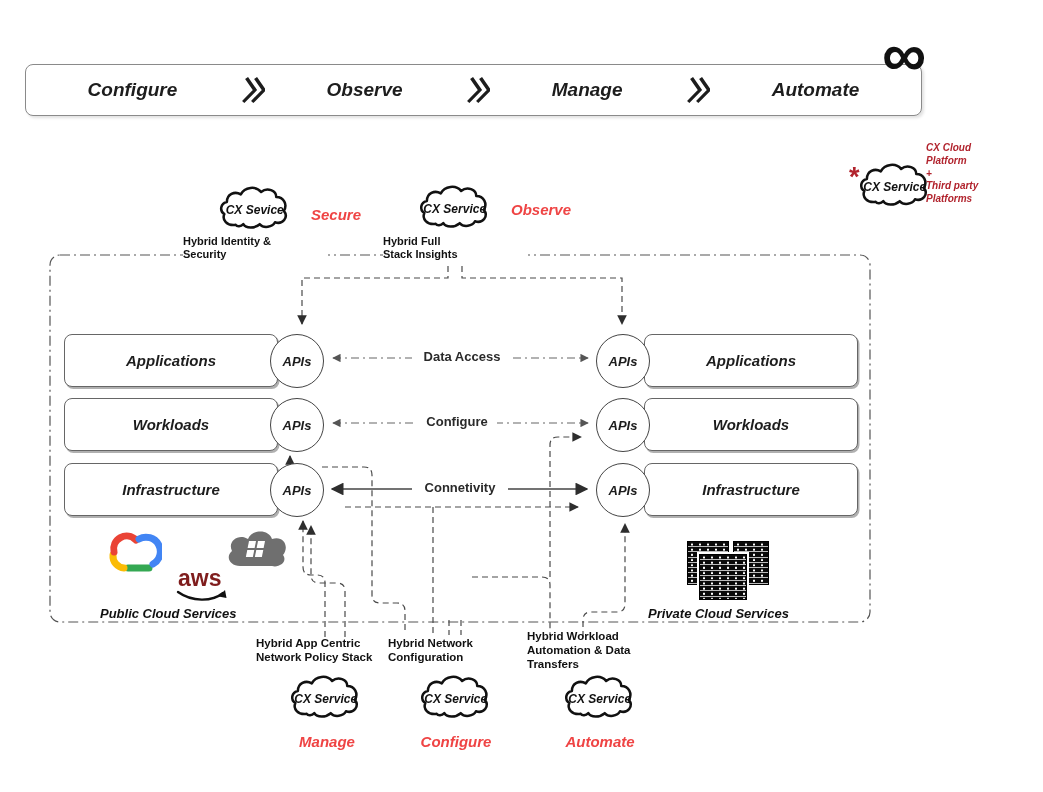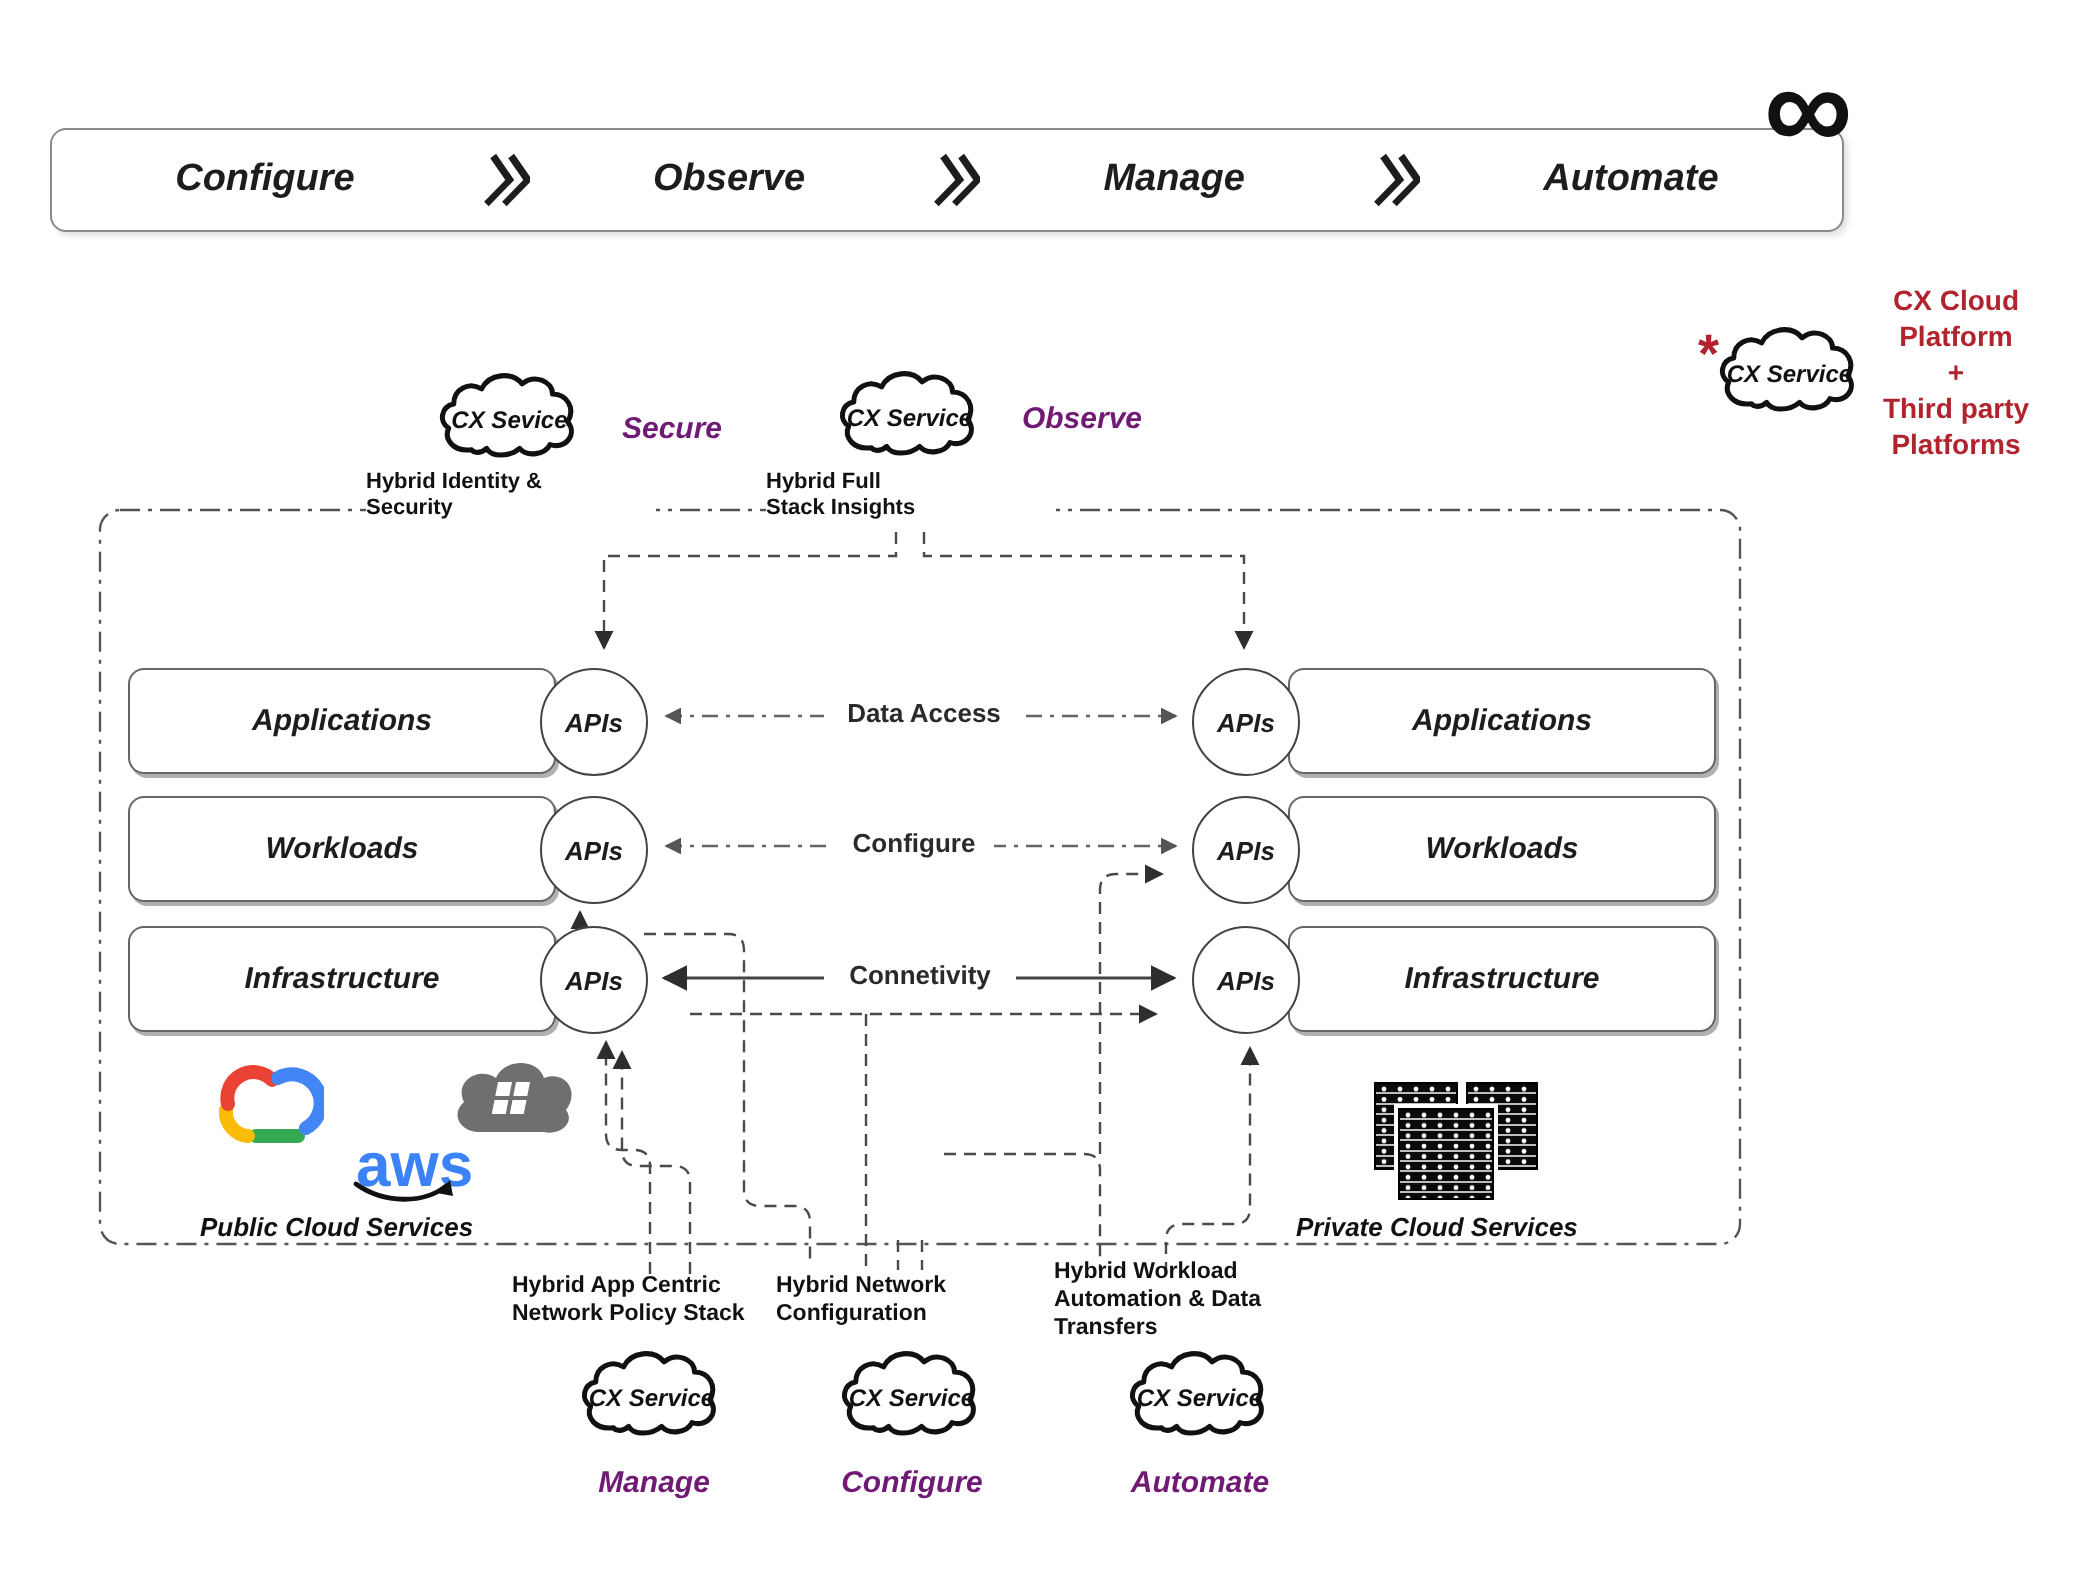--- a/index.html
+++ b/index.html
@@ -12,40 +12,40 @@
             border-radius: 8px; background: #fff; box-shadow: 2px 2px 3px rgba(0,0,0,.12);
             display: flex; align-items: center; justify-content: space-evenly; }
   .banner-step { font-size: 19px; font-weight: bold; font-style: italic; color: #1d1d1d; }
   .infinity { left: 882px; top: 24px; font-size: 62px; font-weight: bold; color: #111; line-height: 1; }
 
   
   .cloud { position: absolute; }
   .cloud svg { display: block; }
   .cloud text { font: italic bold 19px "Liberation Sans", sans-serif; fill: #111; }
 
-  .tag { position: absolute; color: #701a75; font-weight: bold; font-style: italic; font-size: 15px; text-align: center; }
+  .tag { position: absolute; color: #ef4444; font-weight: bold; font-style: italic; font-size: 15px; text-align: center; }
   .caption { position: absolute; font-weight: bold; font-size: 11px; color: #111; text-align: left;
              white-space: pre-line; line-height: 1.22; background: #fff; }
-  .note { position: absolute; color: #b1232d; font-weight: bold; font-size: 14px;
-          text-align: center; white-space: pre-line; line-height: 1.28; }
+  .note { position: absolute; color: #b1232d; font-weight: bold; font-style: italic; font-size: 10px;
+          white-space: pre-line; line-height: 1.28; }
   .asterisk { position: absolute; color: #b1232d; font-weight: bold; font-size: 27px; }
 
   
   .rowbox { position: absolute; width: 214px; height: 53px; border: 1px solid #666; border-radius: 8px;
             background: #fff; box-shadow: 1.5px 2px 0 rgba(80,80,80,.45);
             display: flex; align-items: center; justify-content: center;
             font-size: 15px; font-weight: bold; font-style: italic; color: #1d1d1d; }
   .api { position: absolute; width: 54px; height: 54px; border: 1.3px solid #444; border-radius: 50%;
          background: #fff; display: flex; align-items: center; justify-content: center;
          font-size: 13px; font-weight: bold; font-style: italic; color: #1d1d1d; }
   .linklabel { position: absolute; background: #fff; padding: 0 4px; font-size: 13px; font-weight: bold;
                color: #2a2a2a; text-align: center; }
 
   
-  .aws-word { position: absolute; font-size: 31px; font-weight: bold; color: #3b82f6; letter-spacing: 0; line-height: 1; }
+  .aws-word { position: absolute; font-size: 23px; font-weight: bold; color: #7f1d1d; letter-spacing: 0; line-height: 1; }
   .provider-caption { position: absolute; font-size: 13px; font-weight: bold; font-style: italic; color: #111; }
   .rack { position: absolute;
           background-image: radial-gradient(circle at 4px 2.5px, #fff 1px, transparent 1.4px),
                             repeating-linear-gradient(180deg, #0a0a0a 0 4.2px, #bdbdbd 4.2px 5.2px);
           background-size: 8px 5.2px, auto; border: 1px solid #000; }
   .rack.front { box-shadow: 0 0 0 2px #fff; }
 
   svg.overlay { position: absolute; left: 0; top: 0; pointer-events: none; }
 </style>
 </head>

